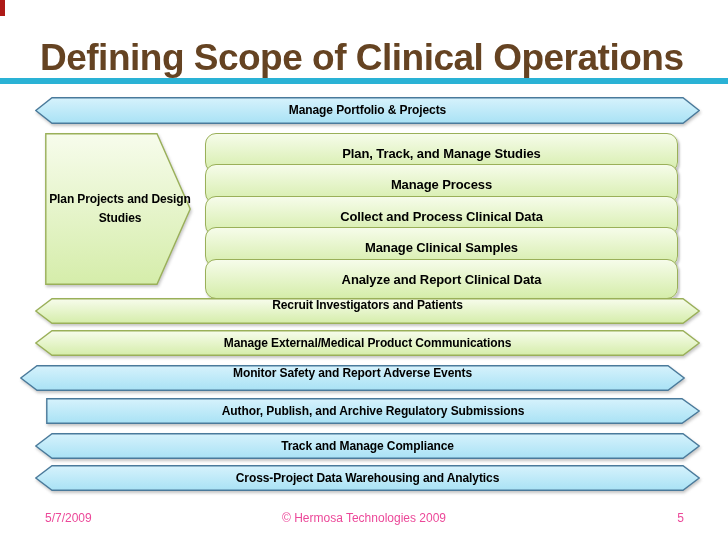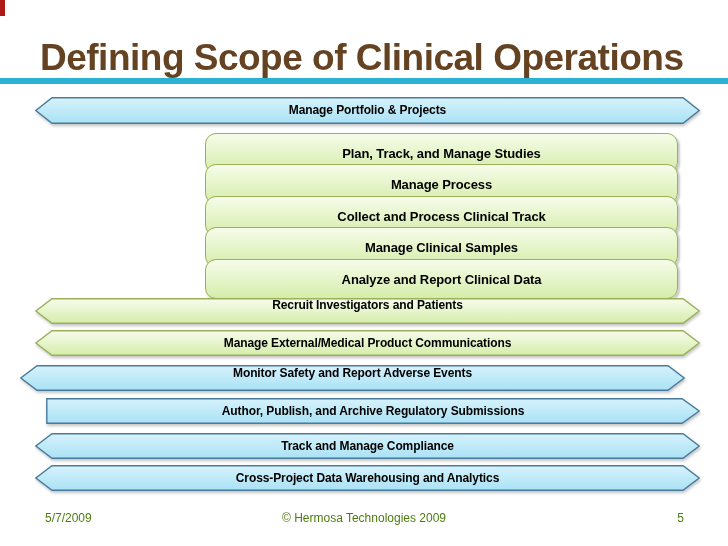--- a/index.html
+++ b/index.html
@@ -27,21 +27,21 @@
             background:linear-gradient(#f6fcea,#d5edaa);
             border:1.4px solid #9ab059;border-radius:11px;box-sizing:border-box;
             box-shadow:1.5px 2px 2px rgba(125,125,125,0.4);
             display:flex;align-items:center;justify-content:center;text-align:center;
             font-size:13px;font-weight:bold;color:#000;letter-spacing:-0.1px;}
 
   .pent-label{line-height:1.6;padding:0 14px 0 4px;box-sizing:border-box;
               width:160px;left:0;}
 
   .footer{position:absolute;left:0;top:511px;width:728px;height:18px;
-          font-size:12px;color:#4d7c0f;text-decoration:underline;}
+          font-size:12px;color:#ec4899;text-decoration:underline;}
   .f-date{position:absolute;left:45px;top:0;}
   .f-copy{position:absolute;left:0;top:0;width:100%;text-align:center;}
   .f-page{position:absolute;right:44px;top:0;}
 </style>
 </head>
 <body>
 
 <div class="slide">
 
   <svg width="0" height="0" style="position:absolute">
@@ -62,24 +62,30 @@
   <h1 class="title">Defining Scope of Clinical Operations</h1>
   <div class="rule"></div>
 
   <div class="shape" style="left:35px;top:97px;width:665px;height:27px">
     <svg width="665" height="27">
       <polygon points="17,0.8 648,0.8 664.2,13.5 648,26.2 17,26.2 0.8,13.5" fill="url(#gradBlue)" stroke="#4a7a9b" stroke-width="1.4"></polygon>
     </svg>
     <span class="lbl">Manage Portfolio &amp; Projects</span>
   </div>
 
+  <div class="shape" style="left:45px;top:133px;width:146px;height:152px">
+    <svg width="146" height="152">
+      <polygon points="0.8,0.8 112,0.8 145.2,76 112,151.2 0.8,151.2" fill="url(#gradGreen)" stroke="#9ab059" stroke-width="1.4"></polygon>
+    </svg>
+    <span class="lbl pent-label">Plan Projects and Design Studies</span>
+  </div>
 
   <div class="greenbox" style="top:133px">Plan, Track, and Manage Studies</div>
   <div class="greenbox" style="top:164px">Manage Process</div>
-  <div class="greenbox" style="top:196px">Collect and Process Clinical Track</div>
+  <div class="greenbox" style="top:196px">Collect and Process Clinical Data</div>
   <div class="greenbox" style="top:227px">Manage Clinical Samples</div>
   <div class="greenbox" style="top:259px">Analyze and Report Clinical Data</div>
 
   <div class="shape" style="left:35px;top:298px;width:665px;height:14px">
     <svg width="665" height="26">
       <polygon points="17,0.8 648,0.8 664.2,13 648,25.2 17,25.2 0.8,13" fill="url(#gradGreen)" stroke="#9ab059" stroke-width="1.4"></polygon>
     </svg>
     <span class="lbl">Recruit Investigators and Patients</span>
   </div>
 

